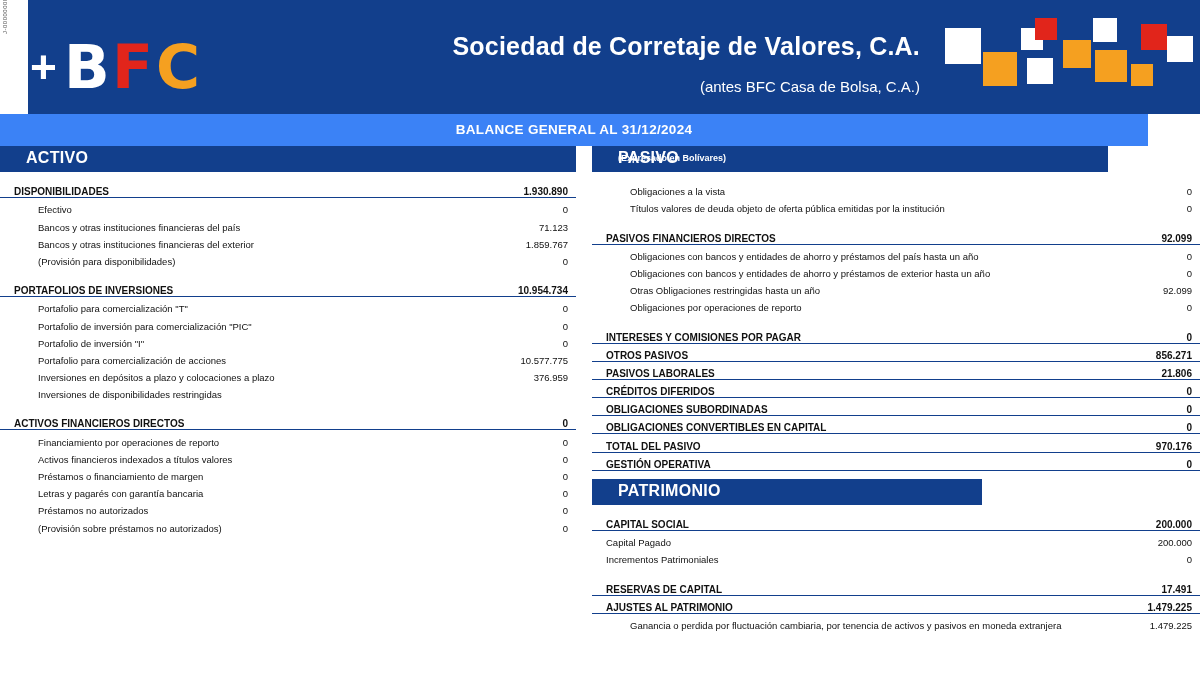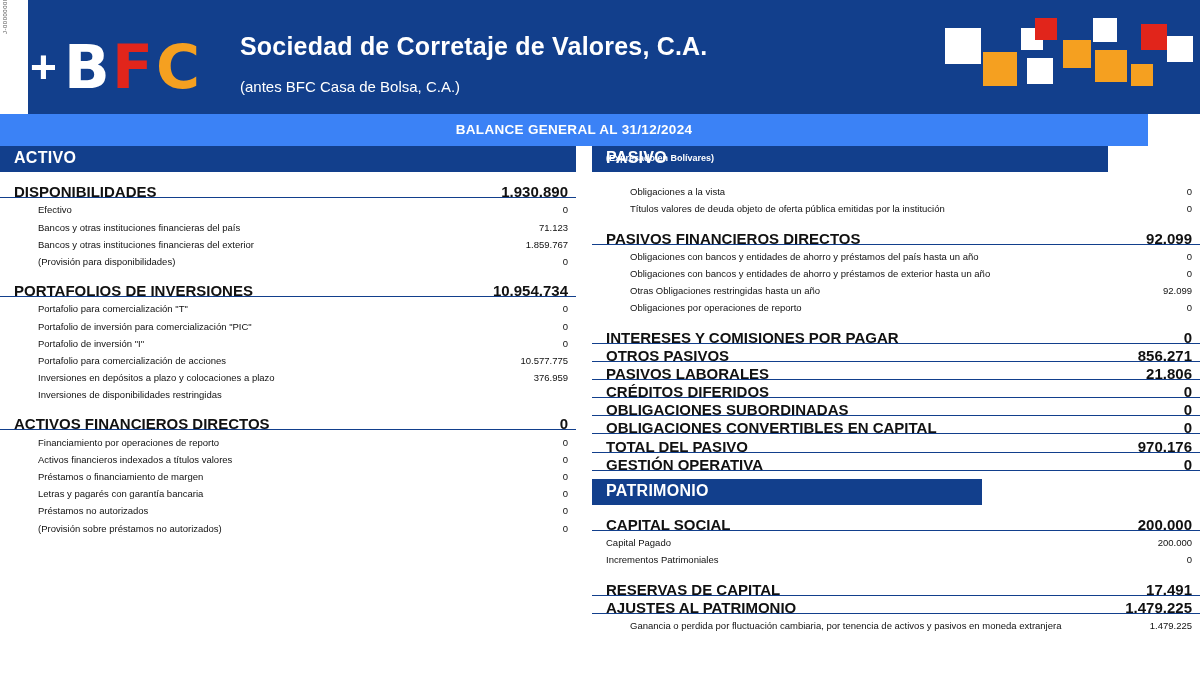--- a/index.html
+++ b/index.html
@@ -41,21 +41,21 @@
     position:absolute;left:82px;top:2px;
     font-size:60px;font-weight:bold;color:#E1251B;line-height:58px;
     font-family:"DejaVu Sans", sans-serif;
   }
   .logo .c{
     position:absolute;left:126px;top:2px;
     font-size:60px;font-weight:bold;color:#F5A020;line-height:58px;
     font-family:"DejaVu Sans", sans-serif;
   }
   .title-block{
-    position:absolute;left:240px;top:32px;width:680px;text-align:left;
+    position:absolute;left:240px;top:32px;width:680px;text-align:right;
   }
   .title-main{
     font-size:25px;font-weight:bold;color:#ffffff;letter-spacing:.2px;
   }
   .title-sub{
     font-size:15px;color:#ffffff;margin-top:17px;
   }
   
   .deco{position:absolute;right:0;top:0;width:265px;height:114px;}
   .sq{position:absolute;}
@@ -76,40 +76,40 @@
 
   
   .content{position:absolute;left:0;top:146px;width:1200px;height:529px;background:#fff;}
   .colL{position:absolute;left:0;top:0;width:590px;height:529px;}
   .colR{position:absolute;left:592px;top:0;width:608px;height:529px;}
 
   .secbar{
     position:relative;height:26px;background:#123F8C;color:#fff;
     font-size:16px;font-weight:bold;letter-spacing:.3px;
   }
-  .secbar span{position:absolute;left:14px;top:3px;}
+  .secbar span{position:absolute;left:26px;top:3px;}
   .secbar .note{
     position:absolute;right:6px;top:7px;font-size:9px;font-weight:bold;color:#fff;letter-spacing:0;
   }
   .colL .secbar{width:576px;}
   .colR .secbar{width:516px;}
   .colR .secbar.patr{width:390px;margin-top:0;}
 
   .tbl{width:100%;border-collapse:collapse;}
   .tbl td{
     font-size:9.5px;color:#111;padding:0;vertical-align:bottom;
     line-height:10px;height:17.2px;
   }
   .colL .tbl{width:576px;}
   .colR .tbl{width:608px;}
   td.lbl{padding-left:14px;}
   td.val{text-align:right;padding-right:8px;white-space:nowrap;}
   .colR td.val{padding-right:8px;}
 
-  .row-head td{font-weight:bold;font-size:15px;}
+  .row-head td{font-weight:bold;font-size:10px;}
   .row-head td.lbl{padding-left:14px;}
   .row-head .u{border-bottom:1px solid #123F8C;}
   .indent1 td.lbl{padding-left:38px;}
   .spacer td{height:12px;}
   .spacer-sm td{height:8px;}
 </style>
 </head>
 <body>
 
 <div class="page">

